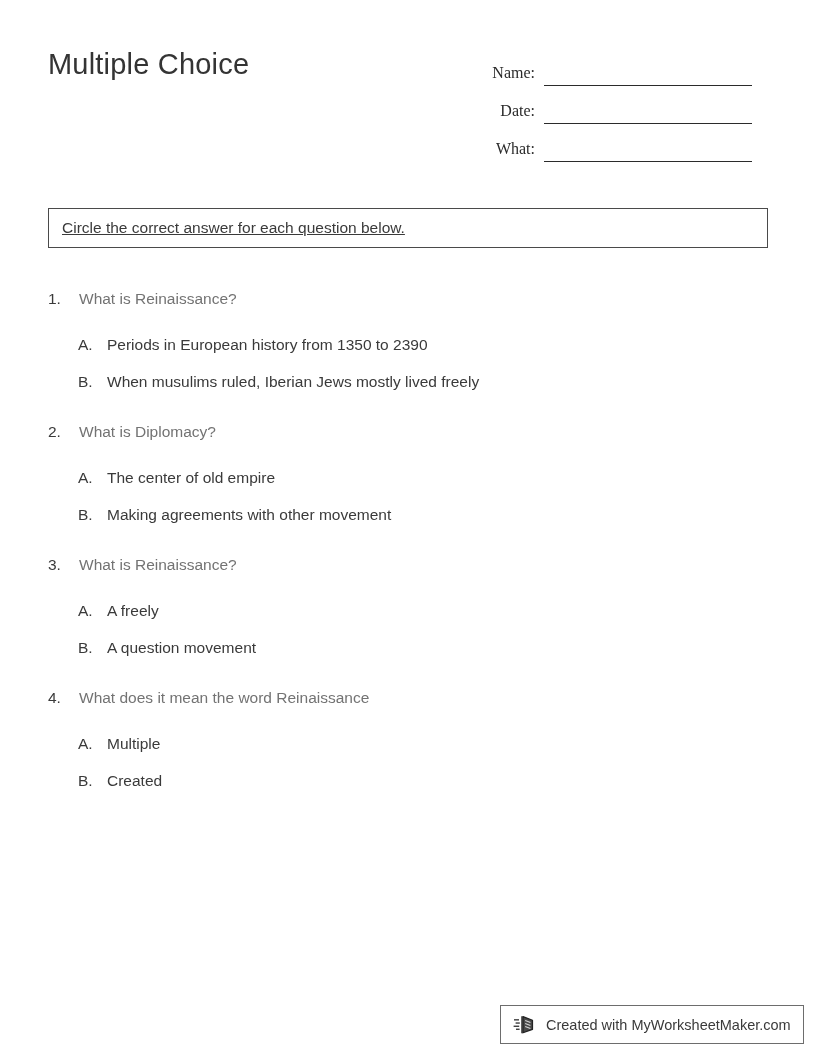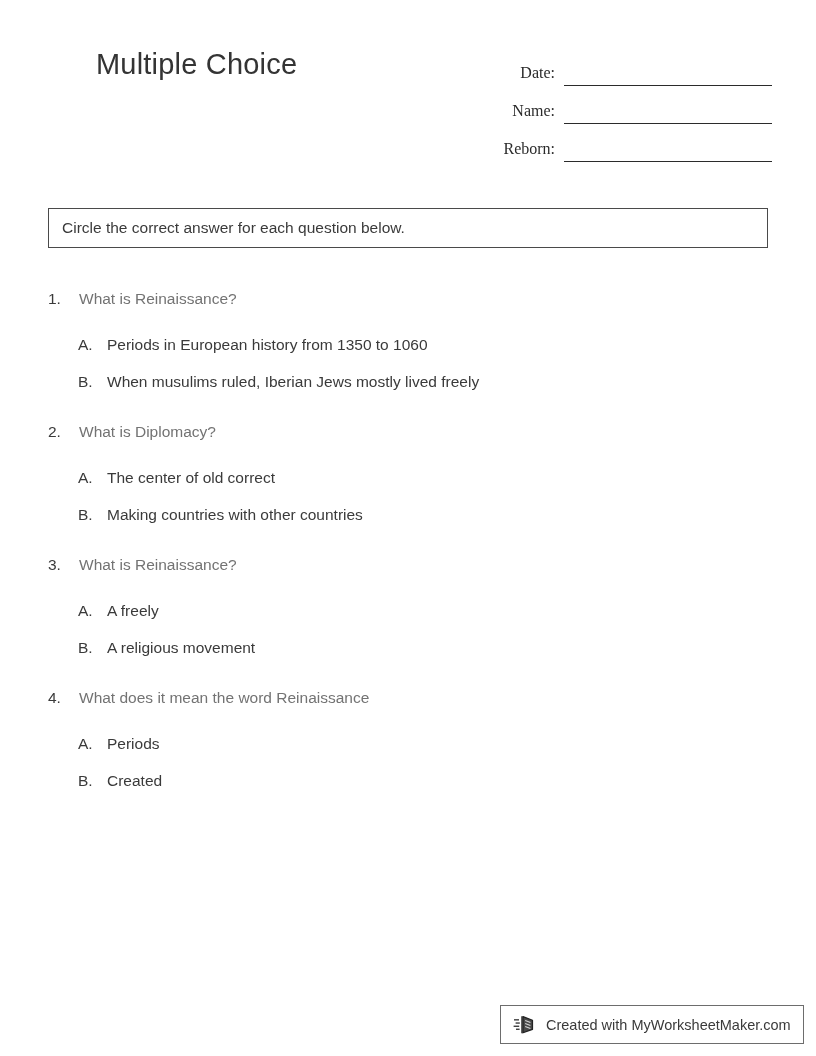--- a/index.html
+++ b/index.html
@@ -20,23 +20,22 @@
     position: absolute;
     inset: 0;
     background: #ffffff;
   }
 
   
   .header {
     position: absolute;
     left: 48px;
     top: 44px;
-    right: 44px;
+    right: 64px;
     height: 120px;
-    margin-left: 48px;
   }
 
   .worksheet-title {
     position: absolute;
     left: 0;
     top: 0;
     font-family: "Liberation Sans", sans-serif;
     font-size: 29px;
     font-weight: 400;
     letter-spacing: 0.2px;
@@ -78,20 +77,21 @@
     position: absolute;
     left: 48px;
     top: 208px;
     width: 720px;
     height: 40px;
     border: 1.3px solid #4a4a4a;
     box-sizing: border-box;
     display: flex;
     align-items: center;
     background: #fff;
+    text-decoration: underline;
   }
   .instruction-text {
     padding-left: 13px;
     font-size: 15.5px;
     font-weight: 400;
     color: #3a3a3a;
     line-height: 20px;
   }
 
   
@@ -178,103 +178,103 @@
 <body>
 
 <div class="page">
 
   <div class="header">
     <div class="worksheet-title">Multiple Choice</div>
 
     <div class="info-fields">
 
       <div class="info-row">
+        <div class="info-label">Name:</div>
+        <div class="info-line"></div>
+      </div>
+
+      <div class="info-row">
         <div class="info-label">Date:</div>
         <div class="info-line"></div>
       </div>
 
       <div class="info-row">
-        <div class="info-label">Name:</div>
-        <div class="info-line"></div>
-      </div>
-
-      <div class="info-row">
-        <div class="info-label">Reborn:</div>
+        <div class="info-label">What:</div>
         <div class="info-line"></div>
       </div>
 
     </div>
   </div>
 
   <div class="instruction-box">
     <div class="instruction-text">Circle the correct answer for each question below.</div>
   </div>
 
   <div class="questions">
 
     <div class="question-block">
       <div class="question-line">
         <span class="question-number">1.</span>
         <span class="question-text">What is Reinaissance?</span>
       </div>
       <div class="options">
         <div class="option-line">
           <span class="option-letter">A.</span>
-          <span class="option-text">Periods in European history from 1350 to 1060</span>
+          <span class="option-text">Periods in European history from 1350 to 2390</span>
         </div>
         <div class="option-line">
           <span class="option-letter">B.</span>
           <span class="option-text">When musulims ruled, Iberian Jews mostly lived freely</span>
         </div>
       </div>
     </div>
 
     <div class="question-block">
       <div class="question-line">
         <span class="question-number">2.</span>
         <span class="question-text">What is Diplomacy?</span>
       </div>
       <div class="options">
         <div class="option-line">
           <span class="option-letter">A.</span>
-          <span class="option-text">The center of old correct</span>
+          <span class="option-text">The center of old empire</span>
         </div>
         <div class="option-line">
           <span class="option-letter">B.</span>
-          <span class="option-text">Making countries with other countries</span>
+          <span class="option-text">Making agreements with other movement</span>
         </div>
       </div>
     </div>
 
     <div class="question-block">
       <div class="question-line">
         <span class="question-number">3.</span>
         <span class="question-text">What is Reinaissance?</span>
       </div>
       <div class="options">
         <div class="option-line">
           <span class="option-letter">A.</span>
           <span class="option-text">A freely</span>
         </div>
         <div class="option-line">
           <span class="option-letter">B.</span>
-          <span class="option-text">A religious movement</span>
+          <span class="option-text">A question movement</span>
         </div>
       </div>
     </div>
 
     <div class="question-block">
       <div class="question-line">
         <span class="question-number">4.</span>
         <span class="question-text">What does it mean the word Reinaissance</span>
       </div>
       <div class="options">
         <div class="option-line">
           <span class="option-letter">A.</span>
-          <span class="option-text">Periods</span>
+          <span class="option-text">Multiple</span>
         </div>
         <div class="option-line">
           <span class="option-letter">B.</span>
           <span class="option-text">Created</span>
         </div>
       </div>
     </div>
 
   </div>
 

